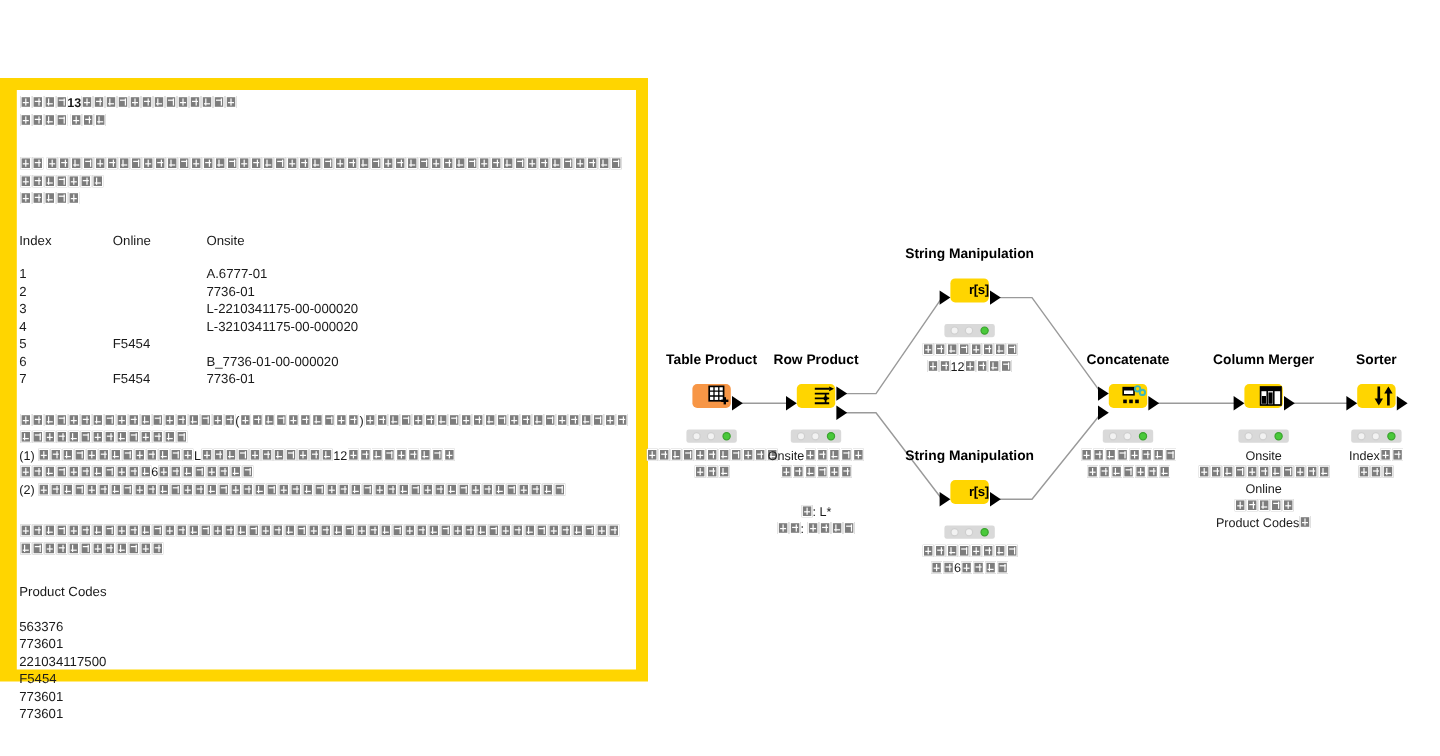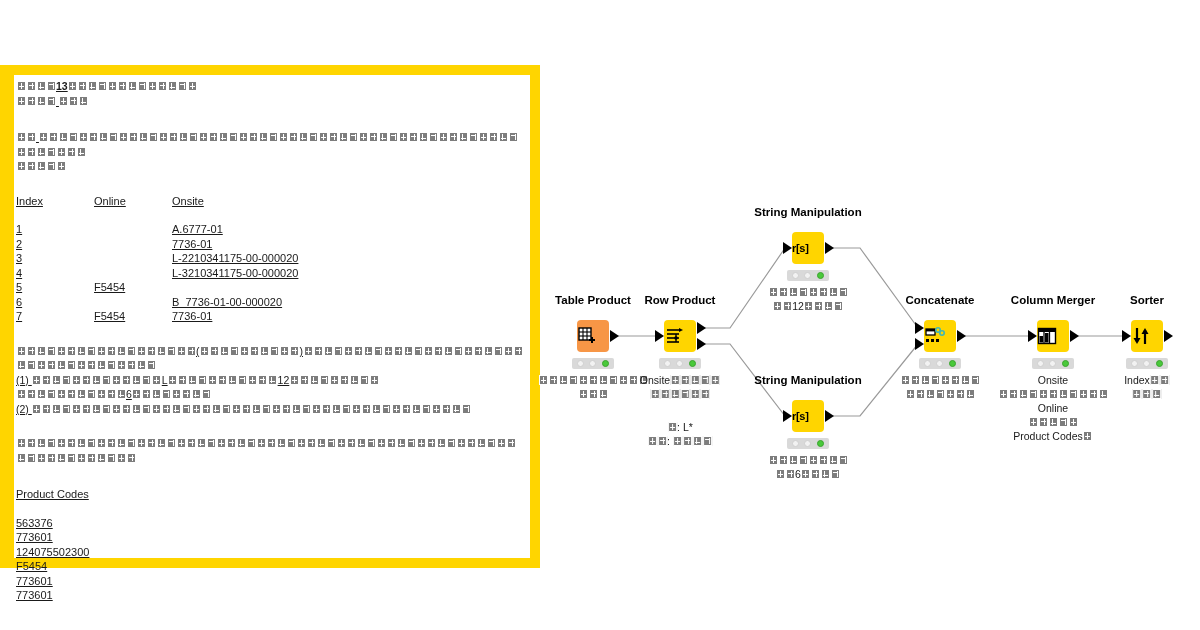--- a/index.html
+++ b/index.html
@@ -16,21 +16,20 @@
     background:#ffffff;
     border:10px solid #FFD500;
     border-left-width:14px;
     box-sizing:border-box;
   }
   #text-panel-inner{
     position:absolute;left:0;top:0;right:0;bottom:0;
     padding:4px 6px 4px 2px;
     font-size:10.5px;line-height:14.5px;color:#1a1a1a;
     box-sizing:border-box;
-    text-decoration:underline;
   }
 
   .para{margin:0 0 0 0;white-space:normal;}
   .spacer-sm{height:14px;}
   .spacer-md{height:20px;}
   .spacer-lg{height:22px;}
 
   
   .tofu{
     display:inline-block;
@@ -84,22 +83,22 @@
   .node-title{
     position:absolute;
     left:50%;transform:translateX(-50%);
     top:-26px;
     white-space:nowrap;
     font-size:11.5px;font-weight:bold;color:#000000;
     text-align:center;
   }
   .node-box{
     position:absolute;left:-16px;top:0;
-    width:32px;height:32px;border-radius:4px;
-    display:flex;align-items:center;justify-content:flex-start;
+    width:32px;height:20px;border-radius:4px;
+    display:flex;align-items:center;justify-content:flex-end;
   }
   .node-box.yellow{background:#FFD500;}
   .node-box.orange{background:#F79646;}
 
   .status-bar{
     position:absolute;left:-21px;top:38px;
     width:42px;height:11px;border-radius:2px;background:#d9d9d9;
     display:flex;align-items:center;justify-content:space-around;
     padding:0 2px;box-sizing:border-box;
   }
@@ -223,21 +222,21 @@
     <div class="para">
       <span><span class="tofu v1"></span><span class="tofu v2"></span><span class="tofu v3"></span><span class="tofu v4"></span><span class="tofu v1"></span><span class="tofu v2"></span><span class="tofu v3"></span><span class="tofu v4"></span><span class="tofu v1"></span><span class="tofu v2"></span><span class="tofu v3"></span><span class="tofu v4"></span><span class="tofu v1"></span><span class="tofu v2"></span><span class="tofu v3"></span><span class="tofu v4"></span><span class="tofu v1"></span><span class="tofu v2"></span><span class="tofu v3"></span><span class="tofu v4"></span><span class="tofu v1"></span><span class="tofu v2"></span><span class="tofu v3"></span><span class="tofu v4"></span><span class="tofu v1"></span><span class="tofu v2"></span><span class="tofu v3"></span><span class="tofu v4"></span><span class="tofu v1"></span><span class="tofu v2"></span><span class="tofu v3"></span><span class="tofu v4"></span><span class="tofu v1"></span><span class="tofu v2"></span><span class="tofu v3"></span><span class="tofu v4"></span><span class="tofu v1"></span><span class="tofu v2"></span><span class="tofu v3"></span><span class="tofu v4"></span><span class="tofu v1"></span><span class="tofu v2"></span><span class="tofu v3"></span><span class="tofu v4"></span><span class="tofu v1"></span><span class="tofu v2"></span><span class="tofu v3"></span><span class="tofu v4"></span><span class="tofu v1"></span><span class="tofu v2"></span><span class="tofu v3"></span><span class="tofu v4"></span><span class="tofu v1"></span><span class="tofu v2"></span><span class="tofu v3"></span><span class="tofu v4"></span><span class="tofu v1"></span><span class="tofu v2"></span><span class="tofu v3"></span><span class="tofu v4"></span><span class="tofu v1"></span><span class="tofu v2"></span></span>
     </div>
 
     <div class="spacer-lg"></div>
 
     <div class="codes-title">Product Codes</div>
     <div class="spacer-sm"></div>
     <div class="code-line">563376</div>
     <div class="code-line">773601</div>
-    <div class="code-line">124075502300</div>
+    <div class="code-line">221034117500</div>
     <div class="code-line">F5454</div>
     <div class="code-line">773601</div>
     <div class="code-line">773601</div>
 
     <div class="spacer-lg"></div>
 
   </div>
 </div>
 
 <div id="workflow">

